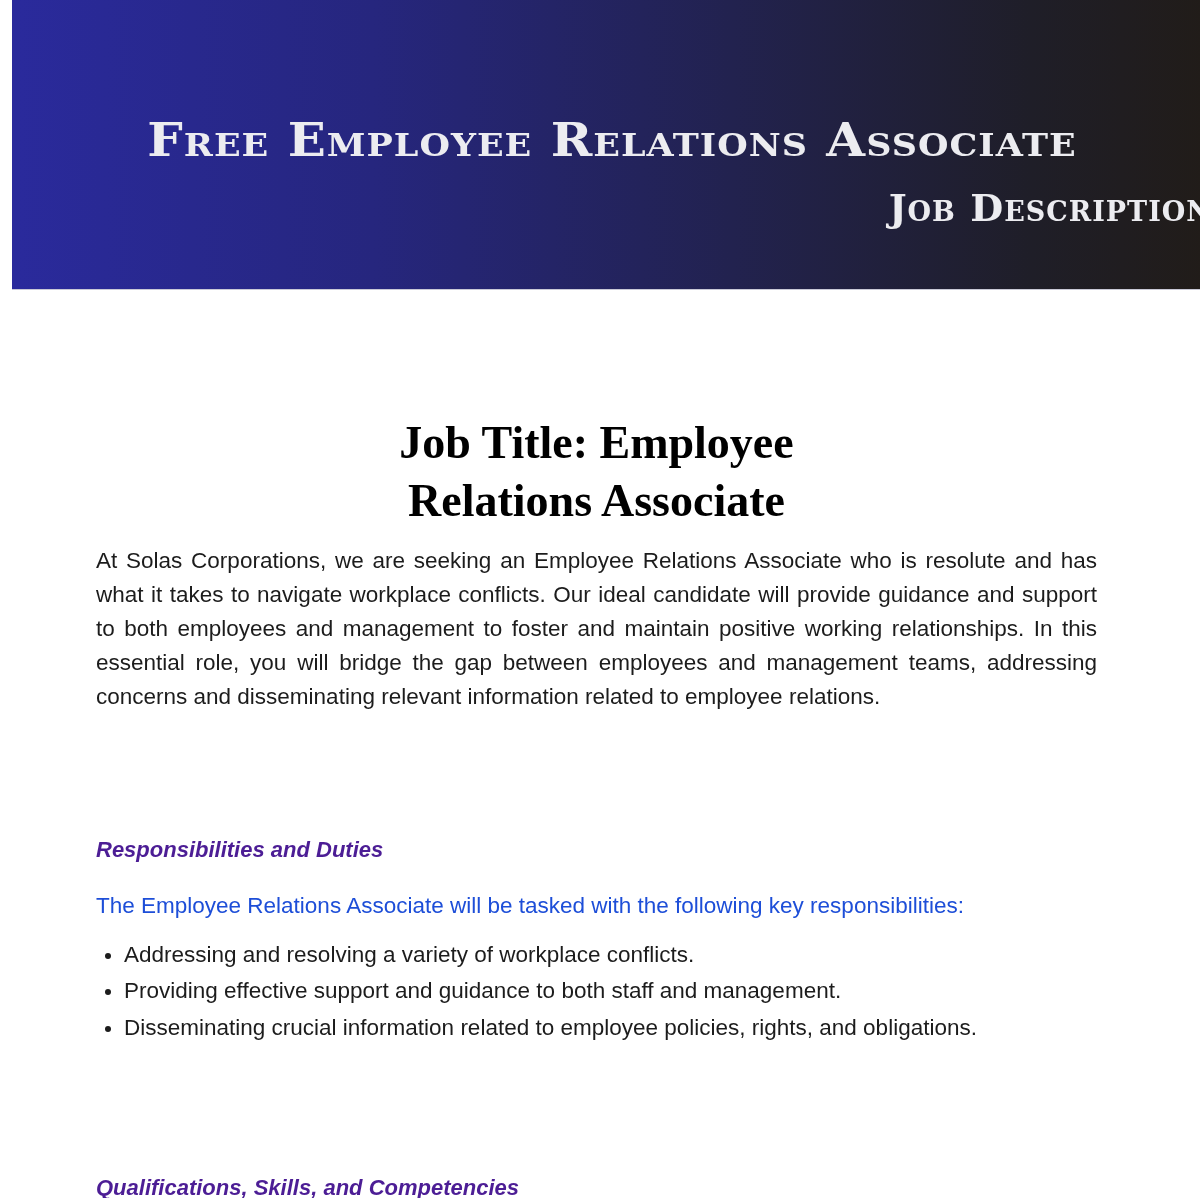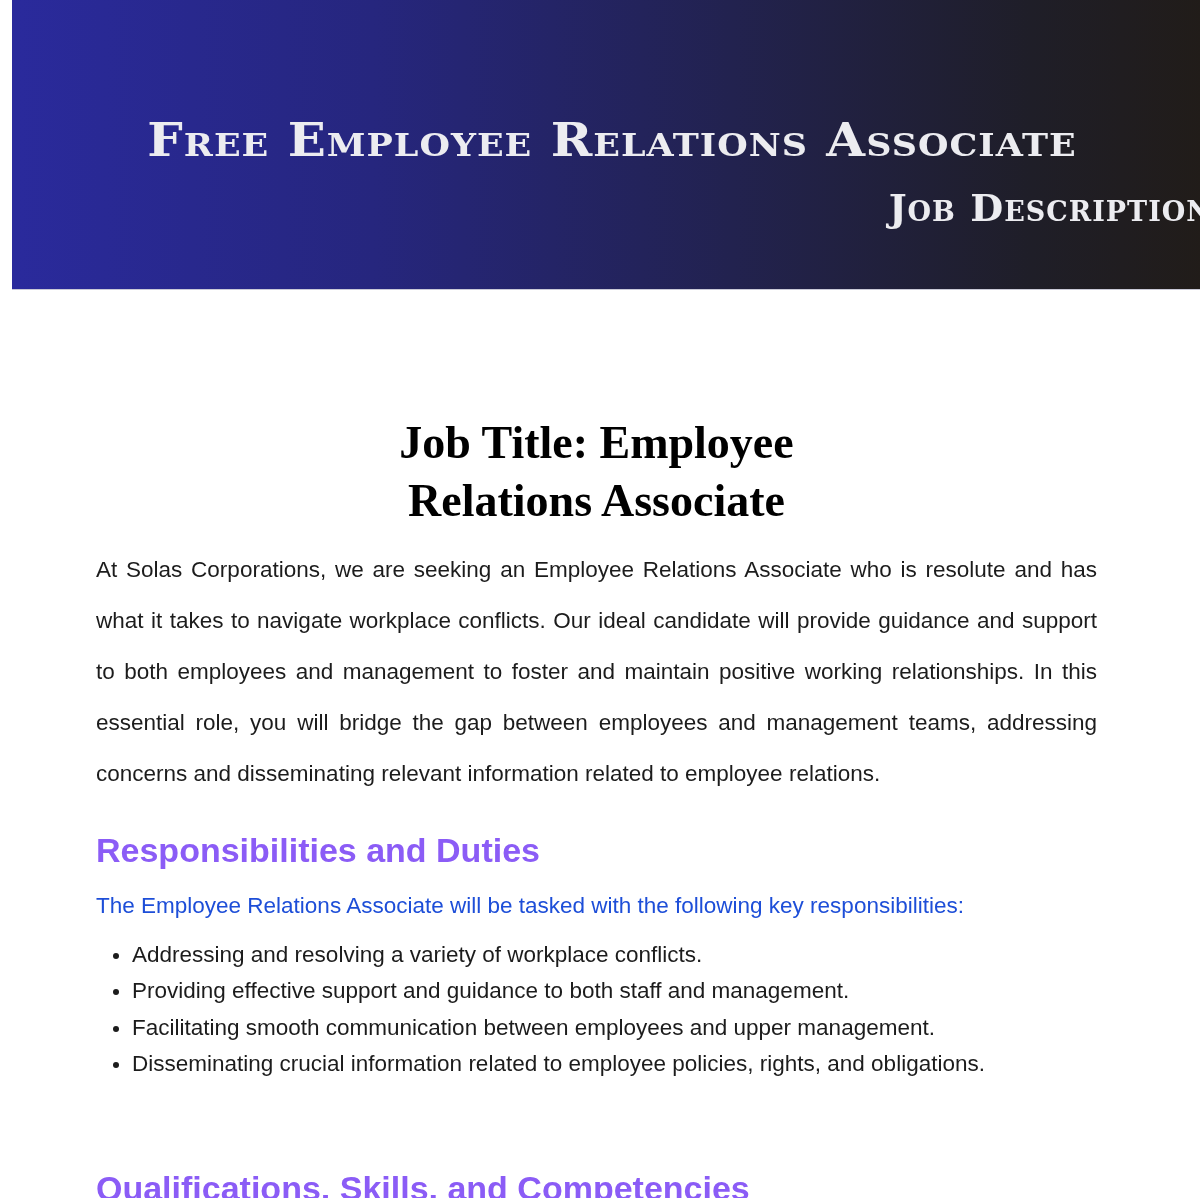--- a/index.html
+++ b/index.html
@@ -61,46 +61,47 @@
       text-align: center;
       font-family: Liberation Serif, serif;
       font-weight: bold;
       font-size: 46px;
       line-height: 58px;
       color: #000000;
     }
     .intro {
       margin: 14px 0 0 0;
       font-size: 22.5px;
-      line-height: 51px;
+      line-height: 34px;
       text-align: justify;
       color: #1c1c1c;
     }
     .section-heading {
       margin: 0;
       font-weight: bold;
-      font-size: 34px;
+      font-size: 22px;
       line-height: 44px;
-      color: #8b5cf6;
+      color: #4c1d95;
+      font-style: italic;
     }
     .sec-resp {
       position: absolute;
       top: 828px;
       left: 96px;
       width: 1001px;
     }
     .lead {
       margin: 16px 0 12px 0;
       font-size: 22.5px;
       line-height: 36.5px;
       color: #1d4ed8;
     }
     ul.duties {
       list-style: none;
-      margin: 12px;
+      margin: 4px;
       padding: 0;
       width: 977px;
     }
     ul.duties li {
       position: relative;
       padding-left: 24px;
       font-size: 22.5px;
       line-height: 36.5px;
       text-align: justify;
       color: #1c1c1c;
@@ -144,24 +145,20 @@
     <li>
       <span class="bullet"></span>
       <span>Addressing and resolving a variety of workplace conflicts.</span>
     </li>
     <li>
       <span class="bullet"></span>
       <span>Providing effective support and guidance to both staff and management.</span>
     </li>
     <li>
       <span class="bullet"></span>
-      <span>Facilitating smooth communication between employees and upper management.</span>
-    </li>
-    <li>
-      <span class="bullet"></span>
       <span>Disseminating crucial information related to employee policies, rights, and obligations.</span>
     </li>
   </ul>
 </section>
 
 <section class="sec-qual">
   <h2 class="section-heading">Qualifications, Skills, and Competencies</h2>
 </section>
 
 </body></html>

